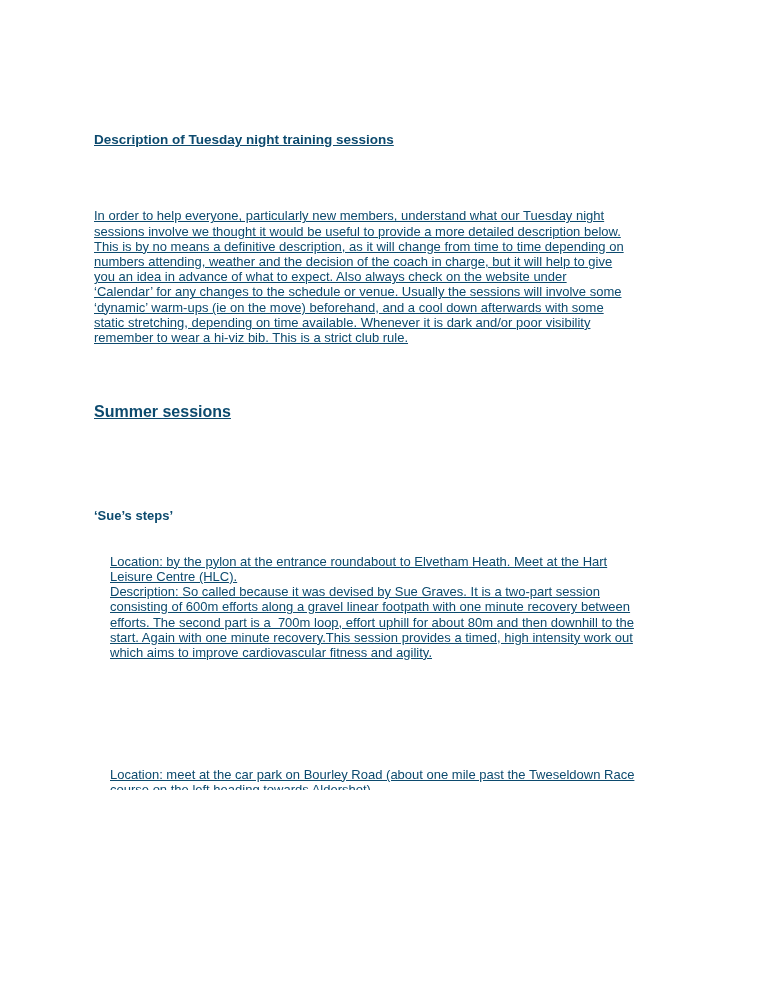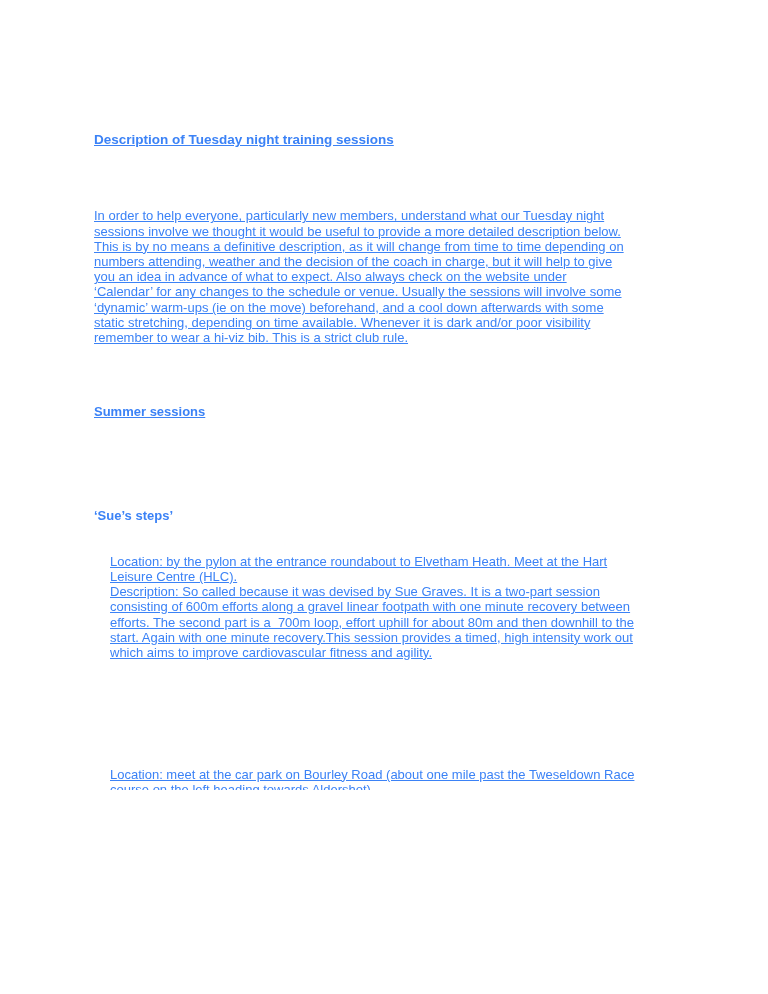--- a/index.html
+++ b/index.html
@@ -3,39 +3,39 @@
 <meta charset="utf-8">
 <style>
   html, body { margin: 0; padding: 0; background: #ffffff; }
   .page {
     position: relative;
     width: 768px;
     height: 790px;
     background: #ffffff;
     overflow: hidden;
     font-family: "Liberation Sans", "DejaVu Sans", sans-serif;
-    color: #3b82f6;
+    color: #0c4a6e;
   }
   .doc-content {
     position: absolute;
     left: 94px;
     top: 86px;
     width: 600px;
     font-size: 13px;
     line-height: 15.2px;
     white-space: pre-wrap;
   }
   .doc-title {
     font-size: 13.5px;
     font-weight: bold;
     text-decoration: underline;
     margin: 0 0 16px 0;
   }
   .doc-subheading {
-    font-size: 13px;
+    font-size: 16px;
     font-weight: bold;
     text-decoration: underline;
     margin: 0 0 13px 0;
   }
   .section-heading {
     font-size: 13px;
     font-weight: bold;
     margin: 0;
   }
   .body-text {

